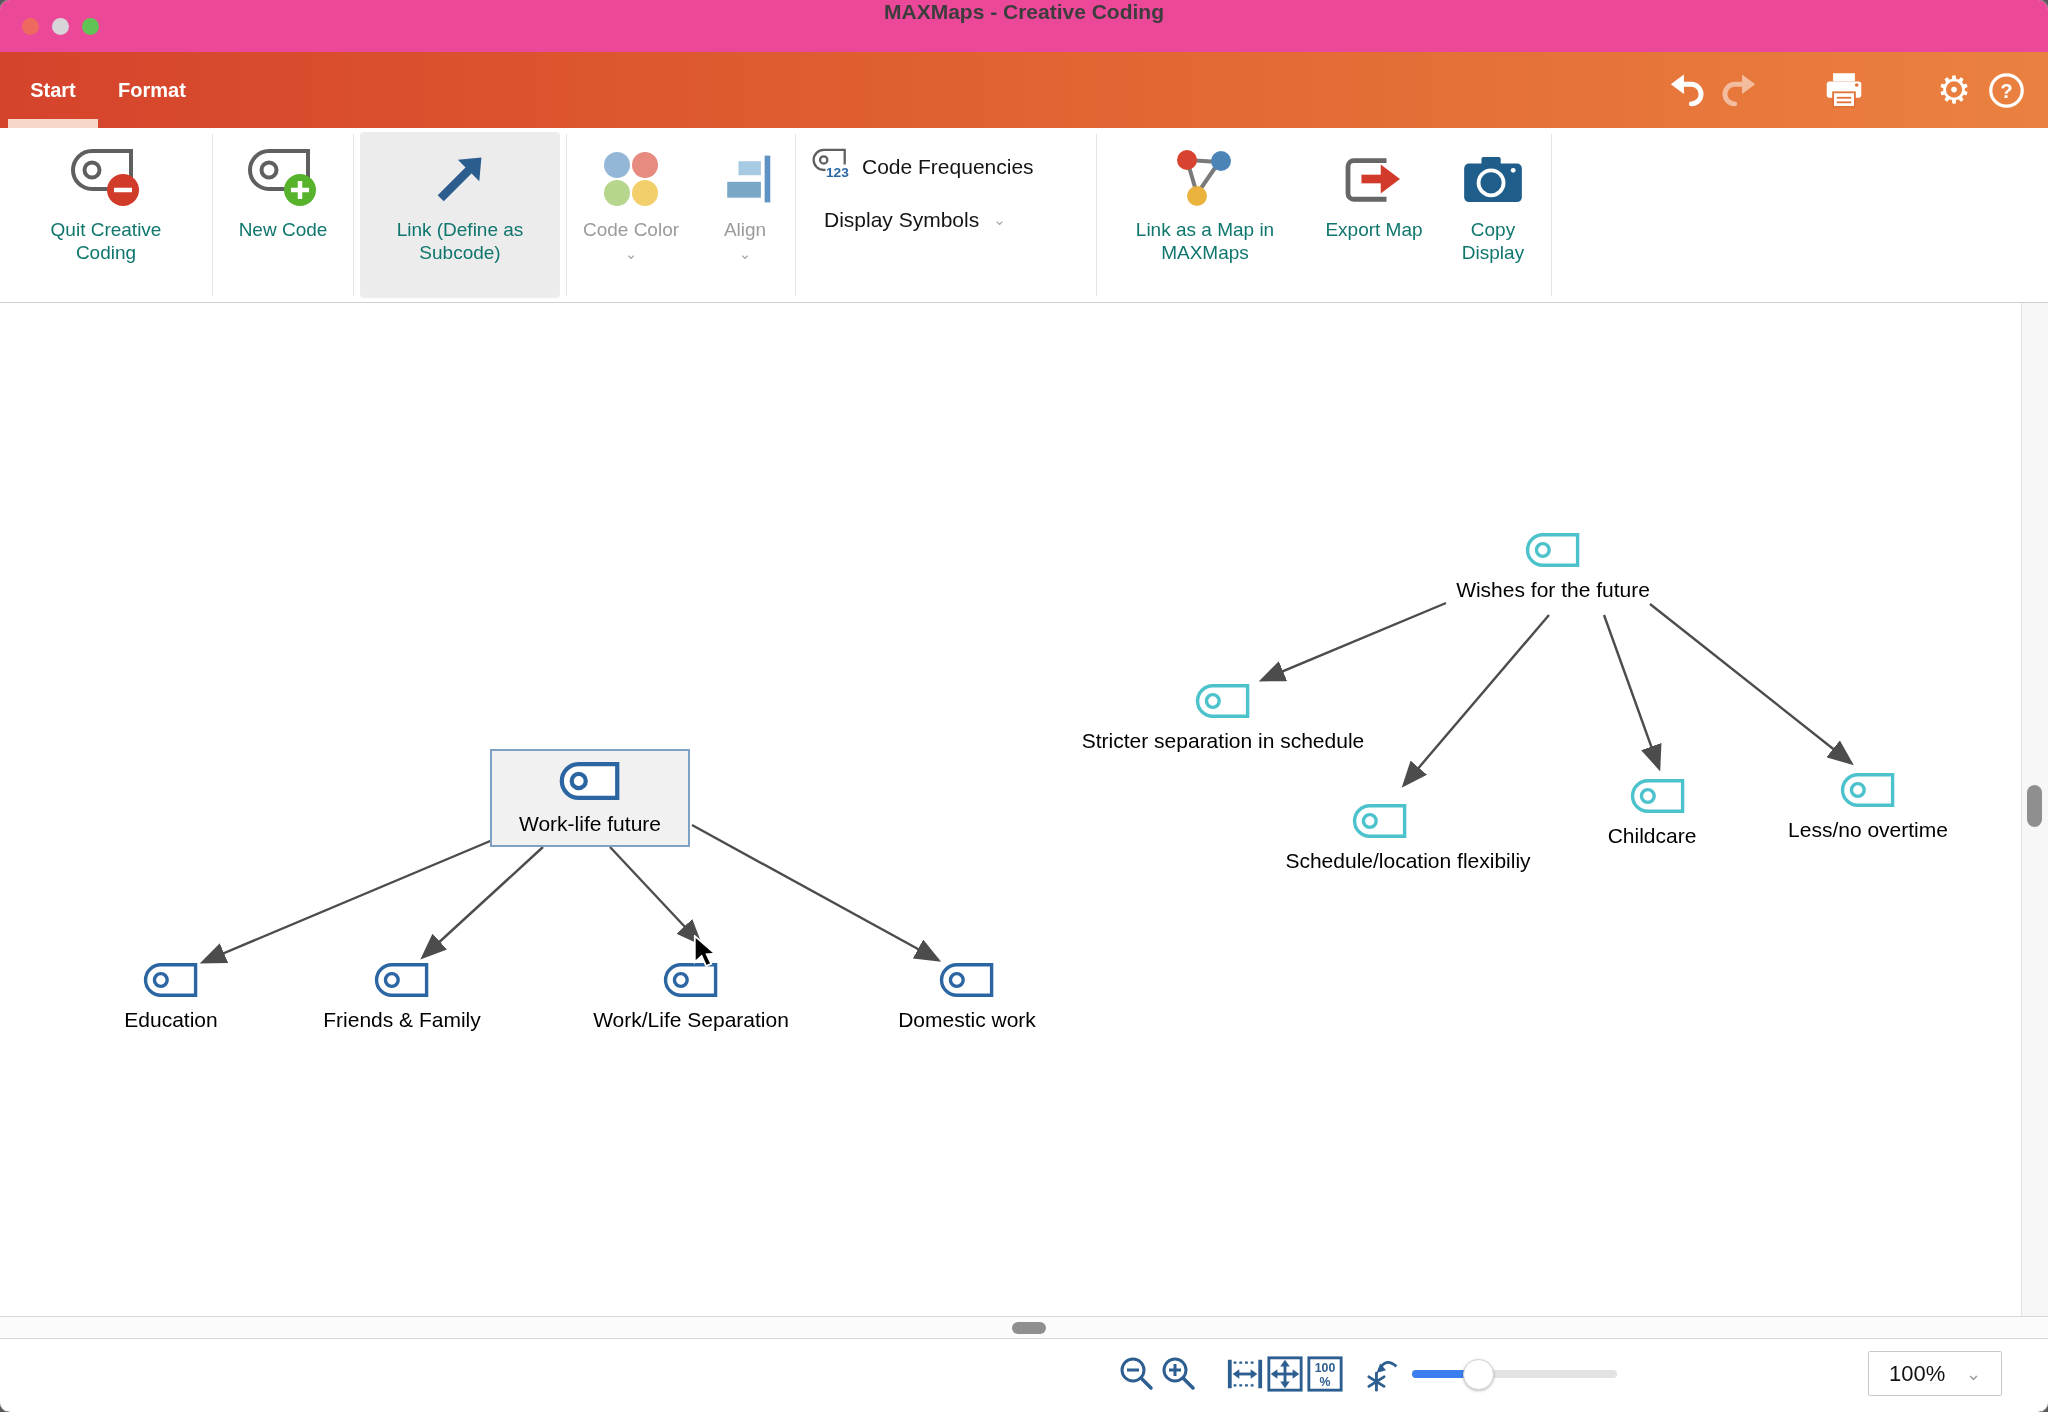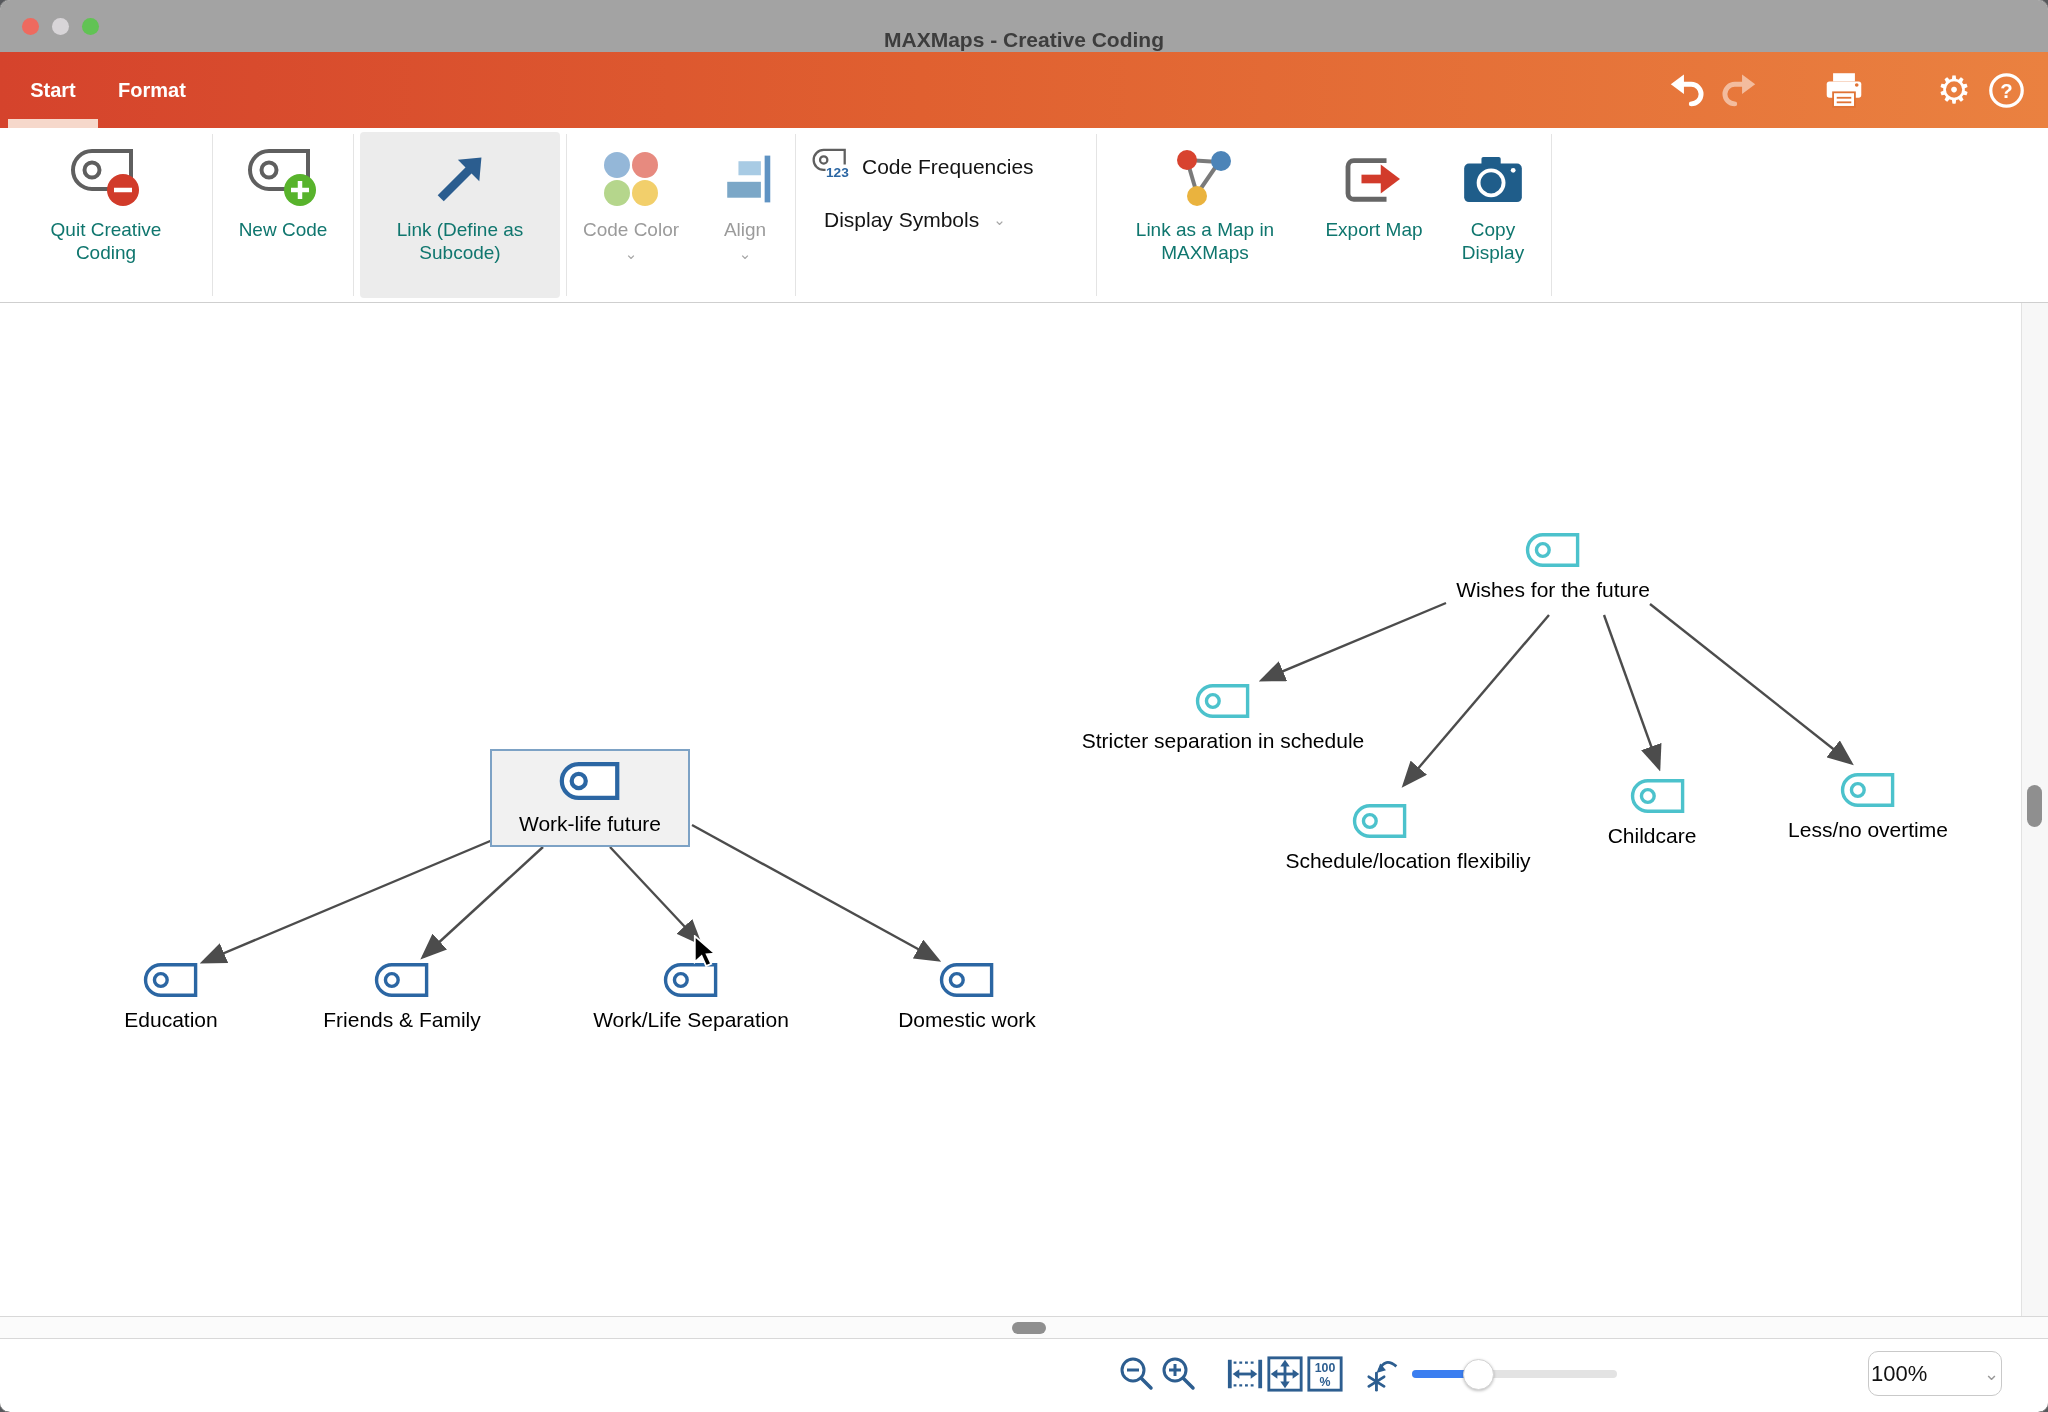--- a/index.html
+++ b/index.html
@@ -1,20 +1,20 @@
 <!DOCTYPE html>
 <html><head>
 <meta charset="utf-8">
 <style>
   html,body{margin:0;padding:0;}
   body{width:2048px;height:1412px;background:#56585c;font-family:"Liberation Sans",sans-serif;overflow:hidden;position:relative;}
   .window{position:absolute;inset:0;border-radius:10px;overflow:hidden;background:#fff;outline:1px solid #8a8a8a;}
 
   
-  .titlebar{height:52px;background:#a3a3a3;position:relative;display:flex;align-items:flex-end;justify-content:center;}
+  .titlebar{height:52px;background:#ec4899;position:relative;display:flex;align-items:flex-start;justify-content:center;}
   .traffic{position:absolute;left:0;top:0;height:100%;display:flex;align-items:center;gap:13px;padding-left:22px;}
   .light{width:17px;height:17px;border-radius:50%;}
   .light.red{background:#ee6a5f;}
   .light.gray{background:#d8d5d8;}
   .light.green{background:#61c354;}
   .wtitle{font-weight:bold;font-size:21px;color:#3d3d3d;}
 
   
   .ribbon{height:76px;background:linear-gradient(90deg,#d5432c 0%,#e06030 45%,#ea8140 100%);position:relative;}
   .rtab{position:absolute;top:0;height:100%;display:flex;align-items:center;justify-content:center;color:#fff;font-weight:bold;font-size:20px;cursor:default;}
@@ -49,21 +49,21 @@
   .vthumb{position:absolute;left:5px;top:482px;width:15px;height:42px;border-radius:8px;background:#8f8f8f;}
   .hscroll{position:absolute;top:1316px;left:0;width:2048px;height:23px;background:#fbfbfb;border-top:1px solid #d8d8d8;border-bottom:1px solid #d8d8d8;box-sizing:border-box;}
   .hthumb{position:absolute;left:1012px;top:5px;width:34px;height:12px;border-radius:6px;background:#8f8f8f;}
 
   
   .bottombar{position:absolute;top:1339px;left:0;width:2048px;height:72px;background:#fff;}
   .bicon{position:absolute;top:16px;width:38px;height:38px;color:#a16207;}
   .slider-track{position:absolute;left:1412px;top:31px;width:205px;height:8px;border-radius:4px;background:#e3e3e3;}
   .slider-fill{position:absolute;left:0;top:0;height:8px;border-radius:4px;background:#3b7ef0;}
   .slider-thumb{position:absolute;top:-11px;width:29px;height:29px;border-radius:50%;background:#fff;border:1px solid #d4d4d4;box-shadow:0 1px 3px rgba(0,0,0,.25);}
-  .zoomdd{position:absolute;left:1868px;top:12px;width:134px;height:45px;border:1.5px solid #c9c9c9;border-radius:10px;display:flex;align-items:center;box-sizing:border-box;padding:0 2px;justify-content:space-between;background:#fff;}
+  .zoomdd{position:absolute;left:1868px;top:12px;width:134px;height:45px;border:1.5px solid #c9c9c9;border-radius:2px;display:flex;align-items:center;box-sizing:border-box;padding:0 20px;justify-content:space-between;background:#fff;}
   .zoomdd .zval{font-size:22px;color:#111;}
   .zoomdd .zchev{color:#9a9a9a;font-size:18px;}
 </style>
 </head>
 <body>
 
 <div class="window">
 
   <div class="titlebar">
     <div class="traffic">

